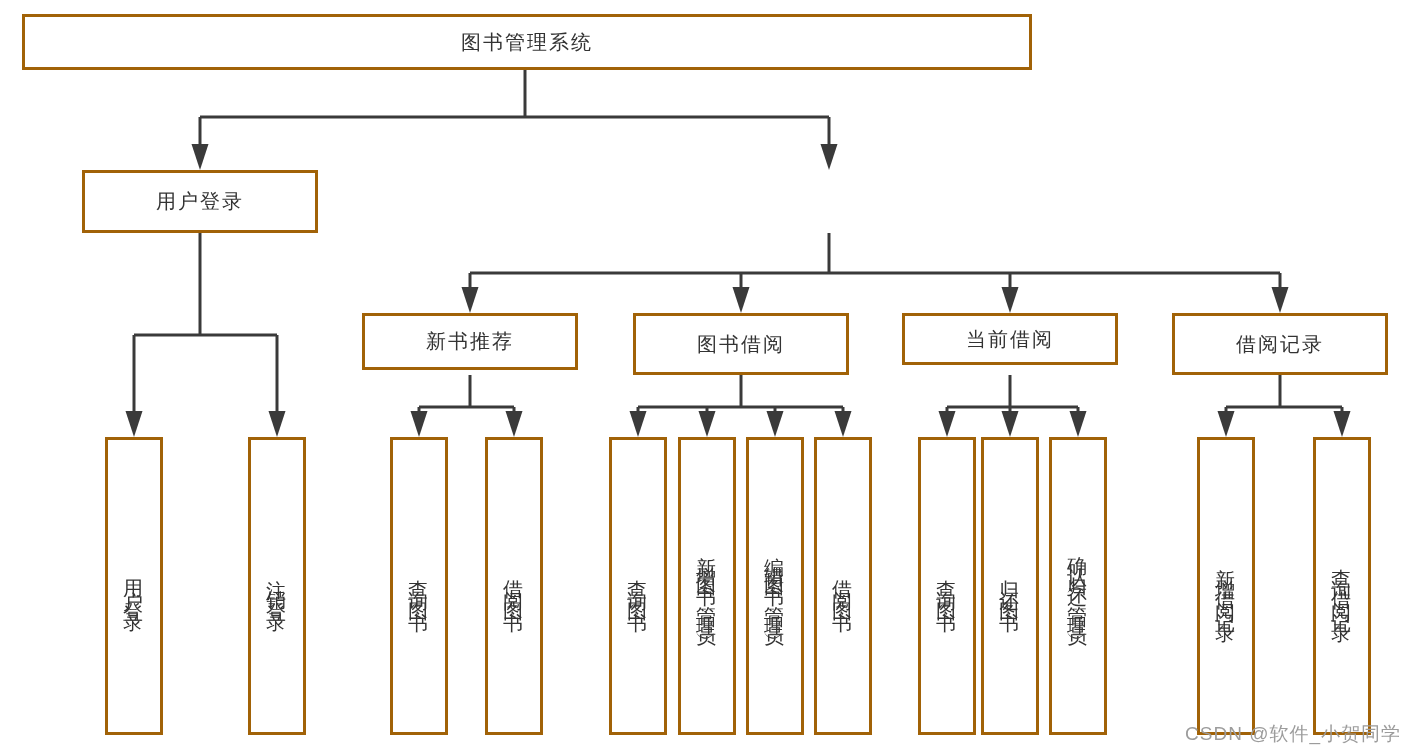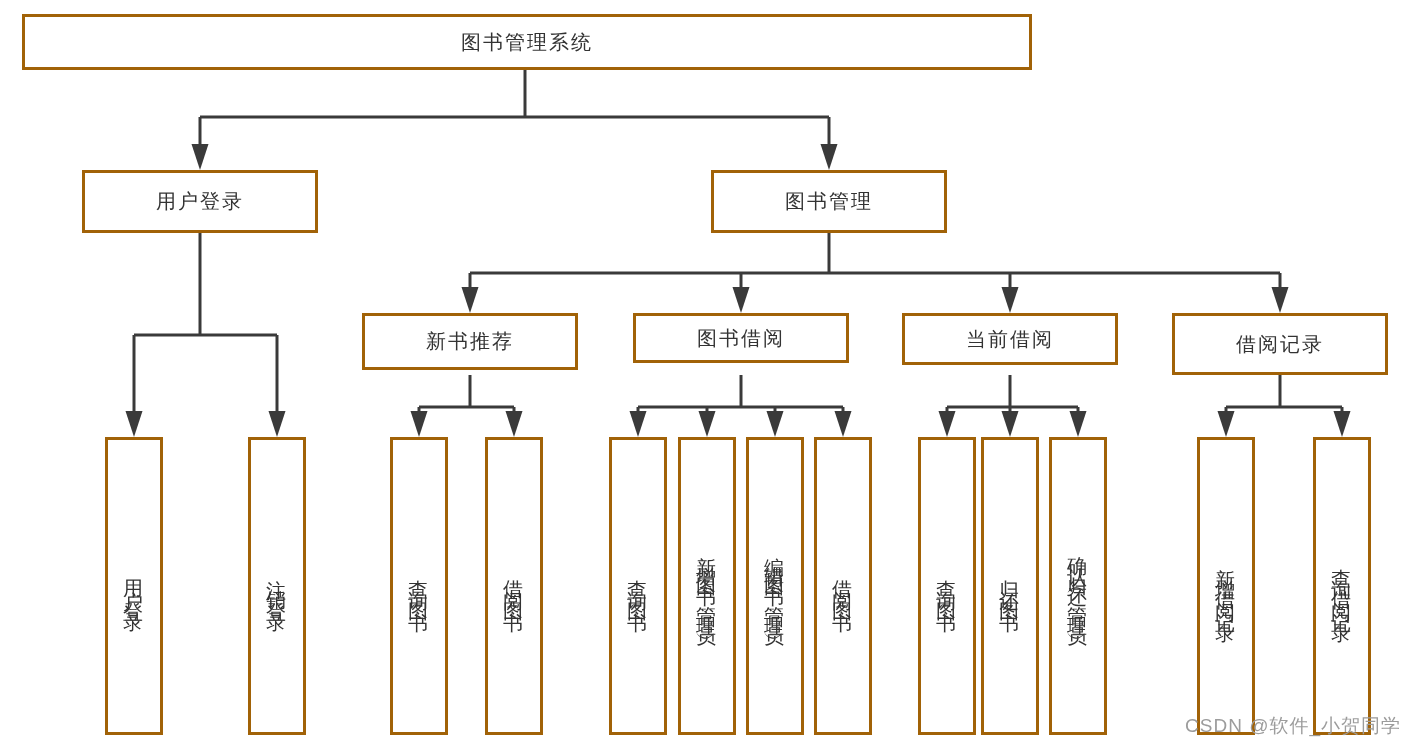--- a/index.html
+++ b/index.html
@@ -31,21 +31,21 @@
     text-orientation:mixed;
     font-size:20px;
     letter-spacing:11px;
     white-space:nowrap;
   }
   
   #n-root        {left:22px;  top:14px;  width:1010px; height:56px;}
   #n-user-login  {left:82px;  top:170px; width:236px;  height:63px;}
   #n-book-mgmt   {left:711px; top:170px; width:236px;  height:63px;}
   #n-new-book-rec   {left:362px;  top:313px; width:216px; height:57px;}
-  #n-book-borrow    {left:633px;  top:313px; width:216px; height:50px;}
+  #n-book-borrow    {left:633px;  top:313px; width:216px; height:62px;}
   #n-current-borrow {left:902px;  top:313px; width:216px; height:52px;}
   #n-borrow-records {left:1172px; top:313px; width:216px; height:62px;}
   
   .leaf{top:437px;width:58px;height:298px;}
   #l-user-login    {left:105px;}
   #l-logout        {left:248px;}
   #l-nbr-query     {left:390px;}
   #l-nbr-borrow    {left:485px;}
   #l-bb-query      {left:609px;}
   #l-bb-add        {left:678px;}
@@ -59,21 +59,21 @@
   
   .tight .vlabel{letter-spacing:10px;}
   #connectors{
     position:absolute;left:0;top:0;width:1405px;height:747px;
     z-index:1;
   }
   #connectors path{stroke:#3a3a3a;stroke-width:3;fill:none;}
   #connectors polygon{fill:#3a3a3a;stroke:none;}
   #watermark{
     position:absolute;
-    right:4px;bottom:8px;
+    right:4px;bottom:0;
     font-size:19px;
     color:#9c9c9c;
     letter-spacing:1px;
     z-index:3;
     white-space:nowrap;
   }
 </style>
 </head>
 <body>
 
@@ -141,23 +141,20 @@
     <polygon points="1333.5,411 1350.5,411 1342,437"></polygon>
   </svg>
 
   <div class="node" id="n-root">
     <span class="hlabel">图书管理系统</span>
   </div>
 
   <div class="node" id="n-user-login">
     <span class="hlabel">用户登录</span>
   </div>
-  <div class="node" id="n-book-mgmt">
-    <span class="hlabel">图书管理</span>
-  </div>
 
   <div class="node" id="n-new-book-rec">
     <span class="hlabel">新书推荐</span>
   </div>
   <div class="node" id="n-book-borrow">
     <span class="hlabel">图书借阅</span>
   </div>
   <div class="node" id="n-current-borrow">
     <span class="hlabel">当前借阅</span>
   </div>

